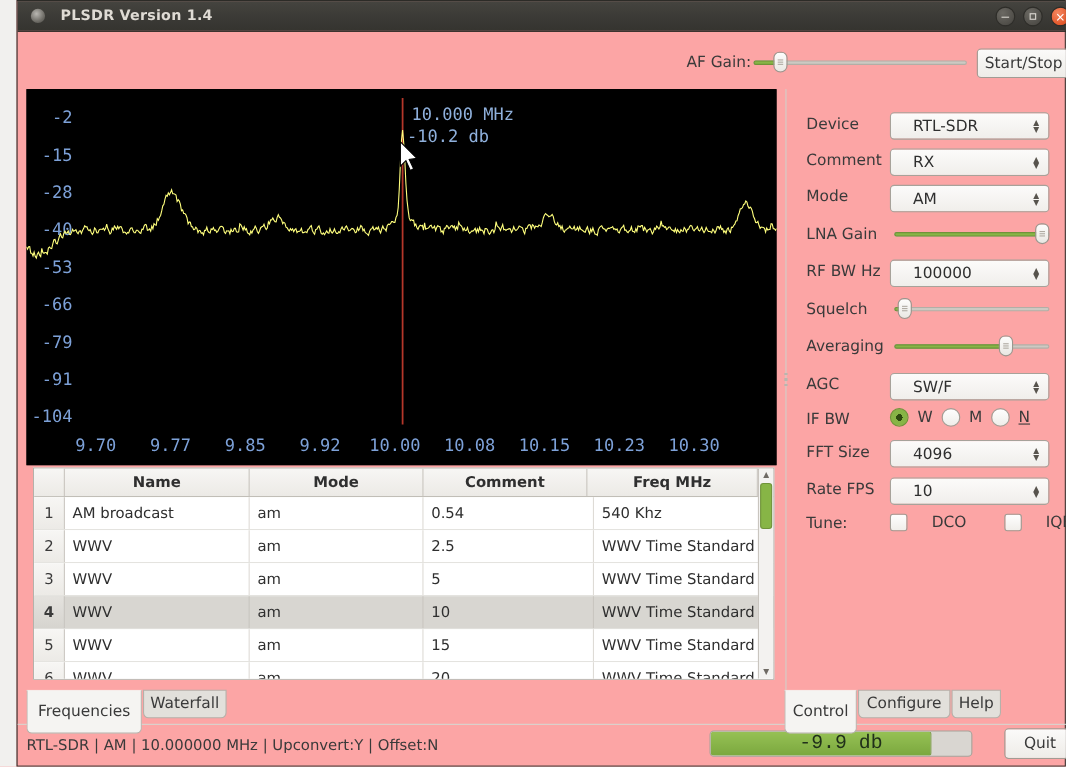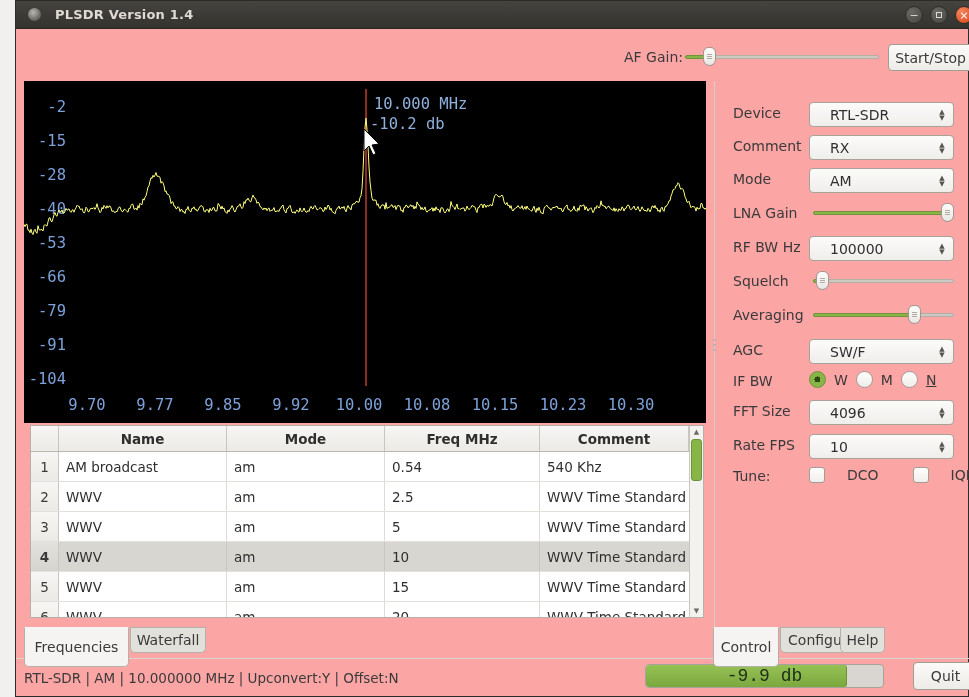--- a/index.html
+++ b/index.html
@@ -258,22 +258,22 @@
       <span class="checkbox"></span>
         <span>IQB</span>
     </div>
   </div>
 
   <div class="freqtable">
     <div class="tbl-header">
       <div class="cell c-num"></div>
       <div class="cell c-name">Name</div>
       <div class="cell c-mode">Mode</div>
+      <div class="cell c-comment">Comment</div>
       <div class="cell c-freq">Freq MHz</div>
-      <div class="cell c-comment">Comment</div>
     </div>
     <div class="tbl-row">
       <div class="cell c-num">1</div>
       <div class="cell c-name">AM broadcast</div>
       <div class="cell c-mode">am</div>
       <div class="cell c-freq">0.54</div>
       <div class="cell c-comment">540 Khz</div>
     </div>
     <div class="tbl-row">
       <div class="cell c-num">2</div>
@@ -315,21 +315,21 @@
       <div class="thumb"></div>
       <div class="arr" style="bottom:2px">▼</div>
     </div>
   </div>
 
   <div class="tab active" style="left:8px; width:105px;">Frequencies</div>
   <div class="tab" style="left:114px; width:76px;">Waterfall</div>
 
   <div class="tab active" style="left:697px; width:66px;">Control</div>
   <div class="tab" style="left:764px; width:84px;">Configure</div>
-  <div class="tab" style="left:824px; width:45px;">Help</div>
+  <div class="tab" style="left:849px; width:45px;">Help</div>
 
   <div class="statusbar">
     <div class="status-text">RTL-SDR | AM | 10.000000 MHz | Upconvert:Y | Offset:N</div>
     <div class="meter">
       <div class="fill" id="meter-fill" style="width: 85%;"></div>
       <div class="label">-9.9 db</div>
     </div>
     <div class="btn" id="quit-btn">Quit</div>
   </div>
 

